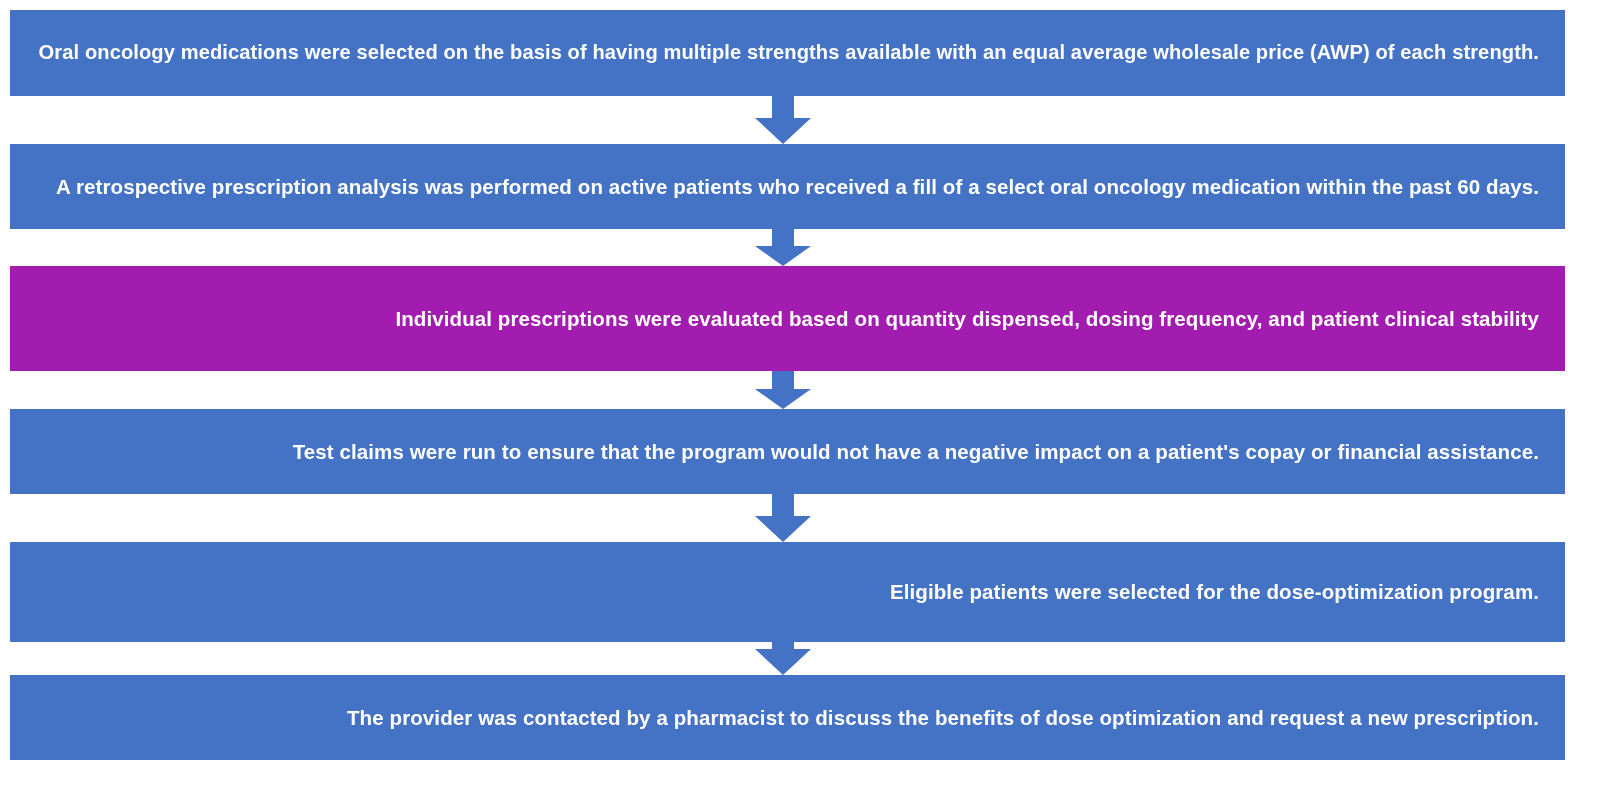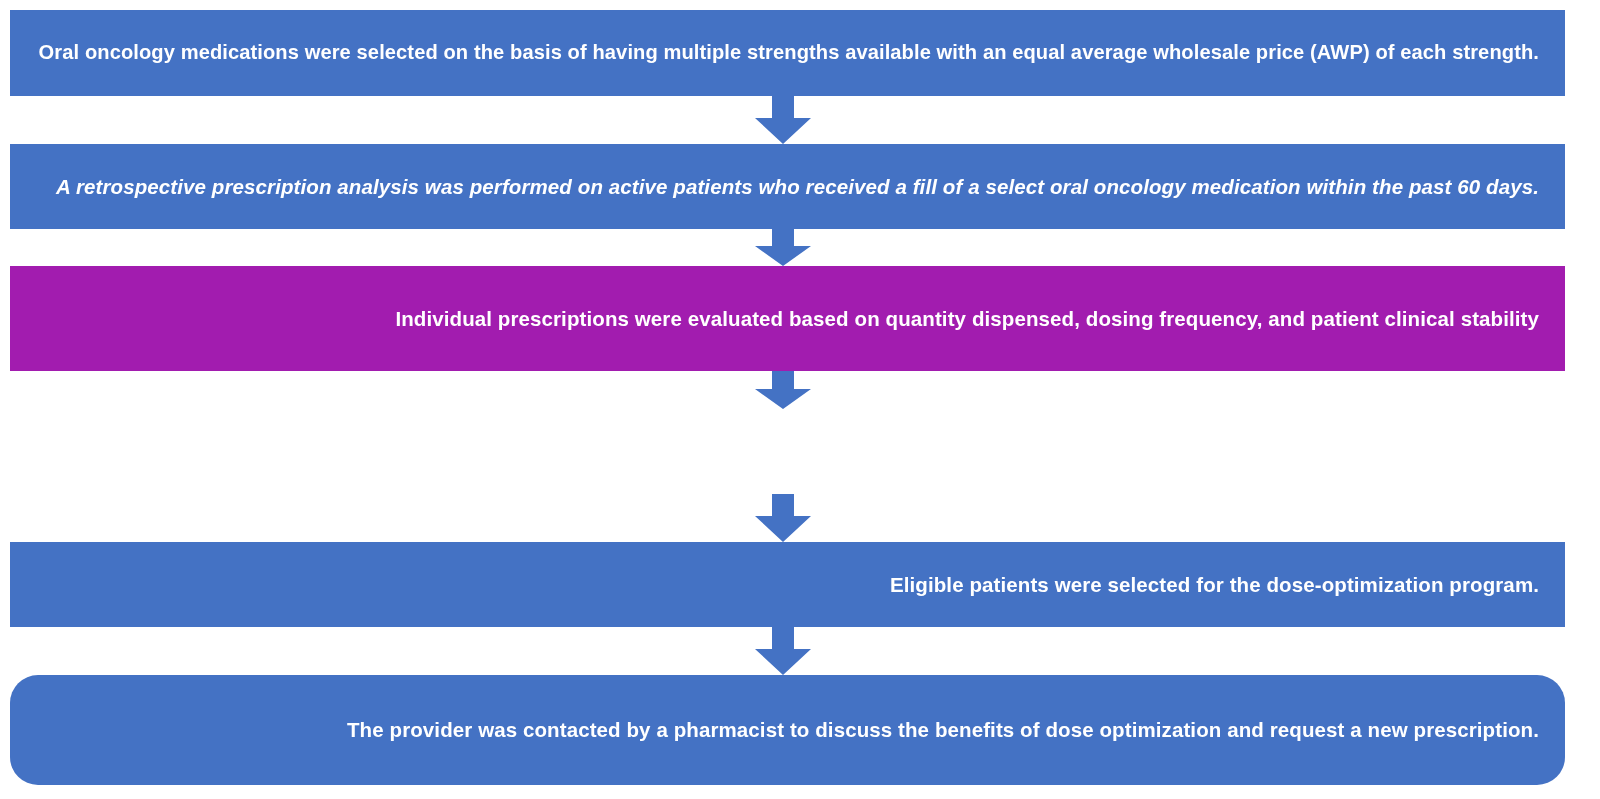--- a/index.html
+++ b/index.html
@@ -64,54 +64,57 @@
   <div class="flow-box" style="top: 10px; height: 86px; background: rgb(68, 114, 196);">
     <div class="line" style="color: rgb(255, 255, 255); font-size: 20.1px;">Oral oncology medications were selected on the basis of having multiple strengths available with an equal average wholesale price (AWP) of each strength.</div>
   </div>
 
   <div class="arrow-wrap" style="top:96px; height:48px;">
     <svg viewBox="0 0 56 48" preserveAspectRatio="none">
       <polygon class="arrow-shape" points="17,0 39,0 39,22 56,22 28,48 0,22 17,22" fill="#4472C4"></polygon>
     </svg>
   </div>
 
-  <div class="flow-box" style="top: 144px; height: 85px; background: rgb(68, 114, 196); font-style: italic;">
+  <div class="flow-box" style="top: 144px; height: 85px; background: rgb(68, 114, 196);">
     <div class="line" style="color: rgb(255, 255, 255);">A retrospective prescription analysis was performed on active patients who received a fill of a select oral oncology medication within the past 60 days.</div>
   </div>
 
   <div class="arrow-wrap" style="top:229px; height:37px;">
     <svg viewBox="0 0 56 37" preserveAspectRatio="none">
       <polygon class="arrow-shape" points="17,0 39,0 39,17 56,17 28,37 0,17 17,17" fill="#4472C4"></polygon>
     </svg>
   </div>
 
   <div class="flow-box" style="top: 266px; height: 105px; background: #a21caf;">
     <div class="line" style="color: rgb(255, 255, 255);">Individual prescriptions were evaluated based on quantity dispensed, dosing frequency, and patient clinical stability</div>
   </div>
 
   <div class="arrow-wrap" style="top:371px; height:38px;">
     <svg viewBox="0 0 56 38" preserveAspectRatio="none">
       <polygon class="arrow-shape" points="17,0 39,0 39,18 56,18 28,38 0,18 17,18" fill="#4472C4"></polygon>
     </svg>
   </div>
 
+  <div class="flow-box" style="top: 409px; height: 85px; background: rgb(68, 114, 196);">
+    <div class="line" style="color: rgb(255, 255, 255);">Test claims were run to ensure that the program would not have a negative impact on a patient's copay or financial assistance.</div>
+  </div>
 
   <div class="arrow-wrap" style="top:494px; height:48px;">
     <svg viewBox="0 0 56 48" preserveAspectRatio="none">
       <polygon class="arrow-shape" points="17,0 39,0 39,22 56,22 28,48 0,22 17,22" fill="#4472C4"></polygon>
     </svg>
   </div>
 
-  <div class="flow-box" style="top: 542px; height: 85px; background: rgb(68, 114, 196);">
+  <div class="flow-box" style="top: 542px; height: 100px; background: rgb(68, 114, 196);">
     <div class="line" style="color: rgb(255, 255, 255);">Eligible patients were selected for the dose-optimization program.</div>
   </div>
 
   <div class="arrow-wrap" style="top:627px; height:48px;">
     <svg viewBox="0 0 56 48" preserveAspectRatio="none">
       <polygon class="arrow-shape" points="17,0 39,0 39,22 56,22 28,48 0,22 17,22" fill="#4472C4"></polygon>
     </svg>
   </div>
 
-  <div class="flow-box" style="top: 675px; height: 110px; background: rgb(68, 114, 196); border-radius: 28px;">
+  <div class="flow-box" style="top: 675px; height: 85px; background: rgb(68, 114, 196);">
     <div class="line" style="color: rgb(255, 255, 255);">The provider was contacted by a pharmacist to discuss the benefits of dose optimization and request a new prescription.</div>
   </div>
 
 </div>
 
 </body></html>

